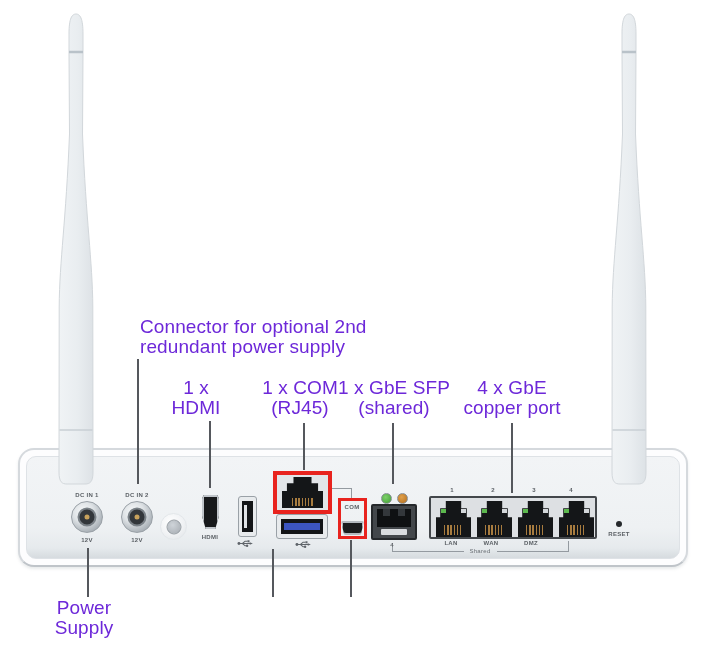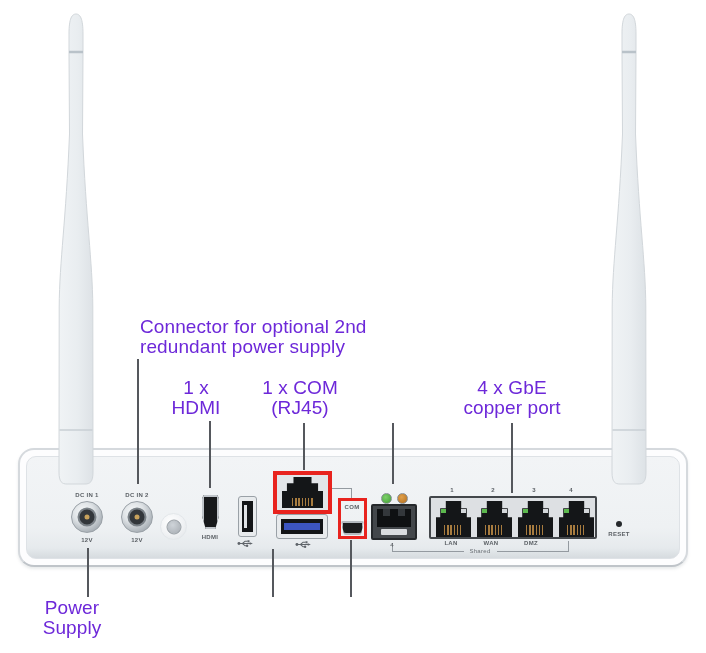--- a/index.html
+++ b/index.html
@@ -239,23 +239,25 @@
 
   <div class="reset-dot"></div>
   <span class="tiny" style="left:619px;top:531px;">RESET</span>
 
   <div class="callout" style="left:140px;top:317px;">Connector for optional 2nd
 redundant power supply</div>
   <div class="callout center" style="left:196px;top:378px;">1 x
 HDMI</div>
   <div class="callout center" style="left:276px;top:378px;margin-left:24px;">1 x COM
 (RJ45)</div>
+  <div class="callout center" style="left:394px;top:378px;">1 x GbE SFP
+(shared)</div>
   <div class="callout center" style="left:512px;top:378px;">4 x GbE
 copper port</div>
-  <div class="callout center" style="left:72px;top:598px;">Power
+  <div class="callout center" style="left:84px;top:598px;">Power
 Supply</div>
 
   <div class="leader" style="left:137px;top:359px;height:125px;"></div>
   <div class="leader" style="left:209px;top:421px;height:67px;"></div>
   <div class="leader" style="left:303px;top:423px;height:47px;"></div>
   <div class="leader" style="left:392px;top:423px;height:61px;"></div>
   <div class="leader" style="left:511px;top:423px;height:70px;"></div>
   <div class="leader" style="left:87px;top:548px;height:49px;"></div>
   <div class="leader" style="left:272px;top:549px;height:48px;"></div>
   <div class="leader" style="left:350px;top:540px;height:57px;"></div>

